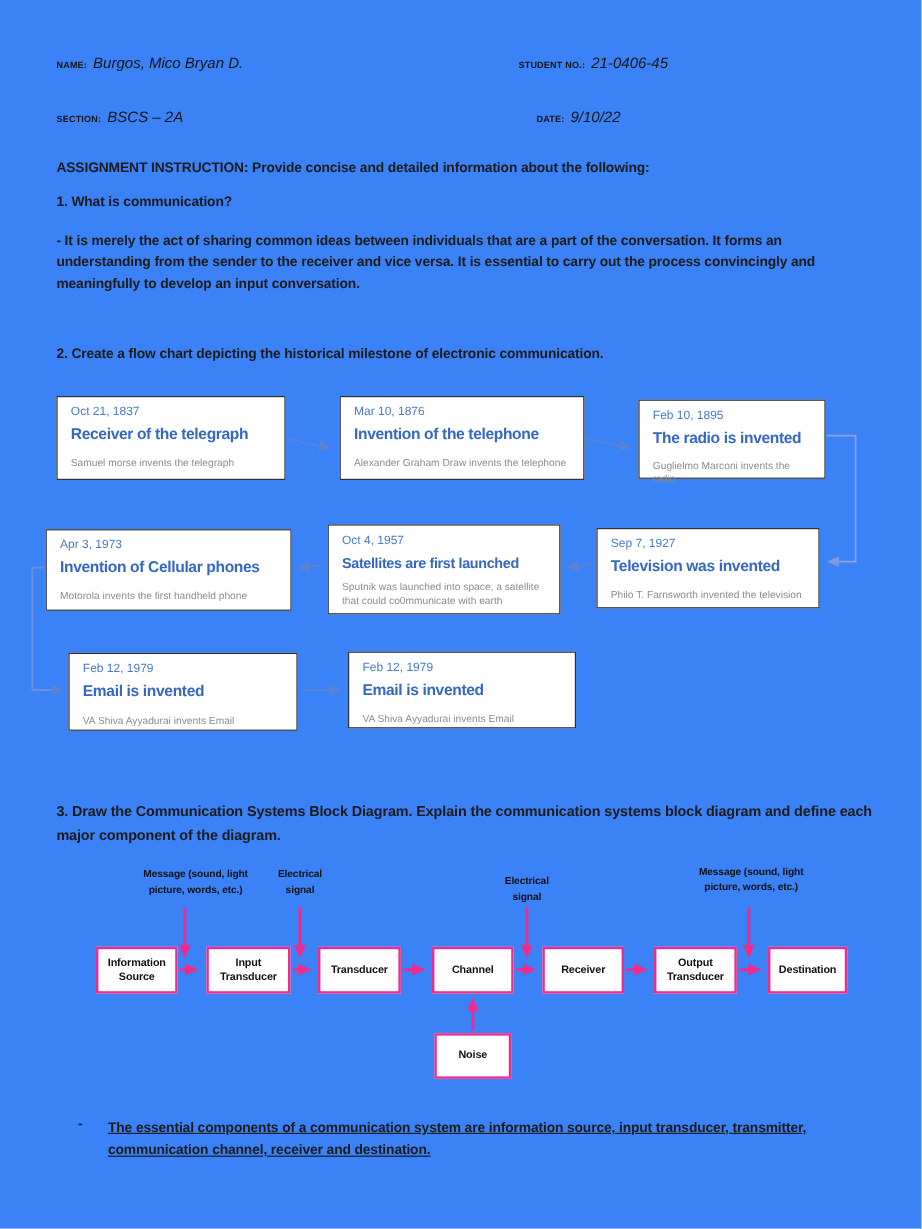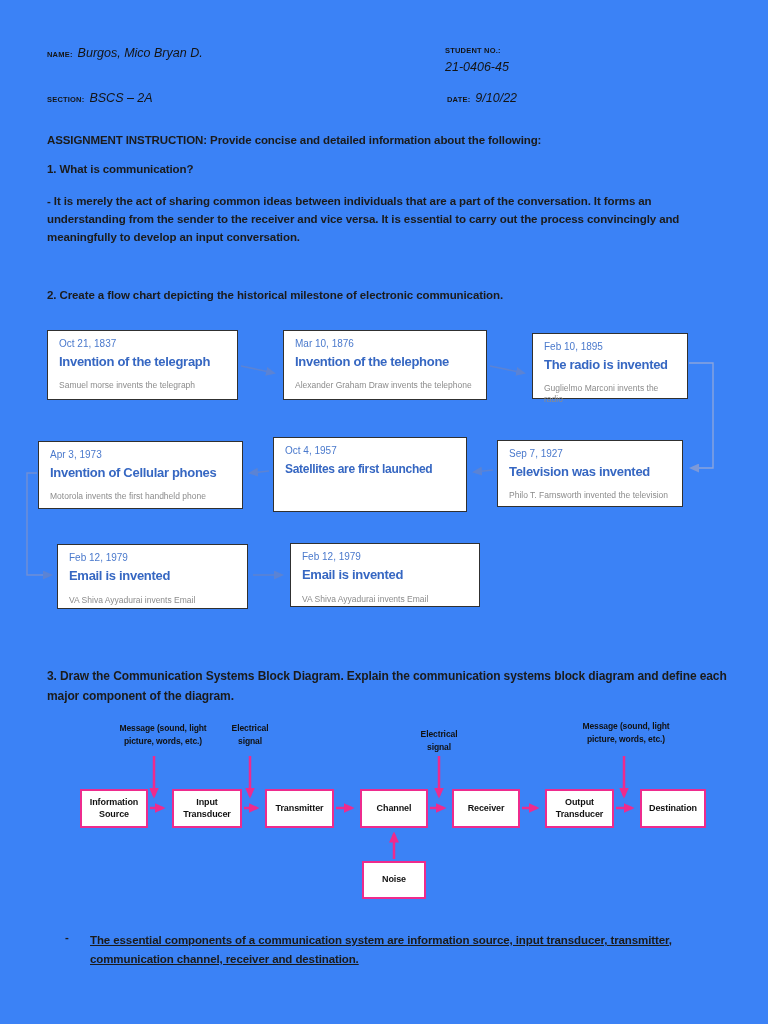--- a/index.html
+++ b/index.html
@@ -60,62 +60,63 @@
 </style>
 </head>
 <body>
 
 <div id="page">
 
   <div class="hdr-pair" style="left:47px;top:46px;">
     <span class="hdr-label">NAME:</span>
     <span class="hdr-value">Burgos, Mico Bryan D.</span>
   </div>
-  <div class="hdr-pair" style="left:445px;top:46px;flex-direction:column;">
+  <div class="hdr-pair" style="left:432px;top:46px;">
     <span class="hdr-label">STUDENT NO.:</span>
     <span class="hdr-value">21-0406-45</span>
   </div>
   <div class="hdr-pair" style="left:47px;top:91px;">
     <span class="hdr-label">SECTION:</span>
     <span class="hdr-value">BSCS – 2A</span>
   </div>
   <div class="hdr-pair" style="left:447px;top:91px;">
     <span class="hdr-label">DATE:</span>
     <span class="hdr-value">9/10/22</span>
   </div>
 
   <div class="abs btext h11" style="left:47px;top:131px;">ASSIGNMENT INSTRUCTION: Provide concise and detailed information about the following:</div>
   <div class="abs btext h11" style="left:47px;top:160px;">1. What is communication?</div>
   <div class="abs btext h11 q1a" style="left:47px;top:192px;">- It is merely the act of sharing common ideas between individuals that are a part of the conversation. It forms an understanding from the sender to the receiver and vice versa. It is essential to carry out the process convincingly and meaningfully to develop an input conversation.</div>
 
   <div class="abs btext h11" style="left:47px;top:286px;">2. Create a flow chart depicting the historical milestone of electronic communication.</div>
 
   <div class="mbox mb0">
     <div class="m-date">Oct 21, 1837</div>
-    <div class="m-title">Invention of the telegraph</div>
+    <div class="m-title">Receiver of the telegraph</div>
     <div class="m-desc">Samuel morse invents the telegraph</div>
   </div>
   <div class="mbox mb1">
     <div class="m-date">Mar 10, 1876</div>
     <div class="m-title">Invention of the telephone</div>
     <div class="m-desc">Alexander Graham Draw invents the telephone</div>
   </div>
   <div class="mbox mb2">
     <div class="m-date">Feb 10, 1895</div>
     <div class="m-title">The radio is invented</div>
     <div class="m-desc">Guglielmo Marconi invents the radio</div>
   </div>
   <div class="mbox mb3">
     <div class="m-date">Sep 7, 1927</div>
     <div class="m-title">Television was invented</div>
     <div class="m-desc">Philo T. Farnsworth invented the television</div>
   </div>
   <div class="mbox mb4">
     <div class="m-date">Oct 4, 1957</div>
     <div class="m-title">Satellites are first launched</div>
+    <div class="m-desc">Sputnik was launched into space, a satellite that could co0mmunicate with earth</div>
   </div>
   <div class="mbox mb5">
     <div class="m-date">Apr 3, 1973</div>
     <div class="m-title">Invention of Cellular phones</div>
     <div class="m-desc">Motorola invents the first handheld phone</div>
   </div>
   <div class="mbox mb6">
     <div class="m-date">Feb 12, 1979</div>
     <div class="m-title">Email is invented</div>
     <div class="m-desc">VA Shiva Ayyadurai invents Email</div>
@@ -128,21 +129,21 @@
 
   <div class="abs btext q3h" style="left:47px;top:666px;">3. Draw the Communication Systems Block Diagram. Explain the communication systems block diagram and define each major component of the diagram.</div>
 
   <div class="sig-label sig-msg" style="left:163px;top:722px;">Message (sound, light picture, words, etc.)</div>
   <div class="sig-label sig-el" style="left:250px;top:722px;">Electrical signal</div>
   <div class="sig-label sig-el" style="left:439px;top:728px;">Electrical signal</div>
   <div class="sig-label sig-msg" style="left:626px;top:720px;">Message (sound, light picture, words, etc.)</div>
 
   <div class="pbox pb-info">Information Source</div>
   <div class="pbox pb-input">Input Transducer</div>
-  <div class="pbox pb-trans">Transmitter</div>
+  <div class="pbox pb-trans">Transducer</div>
   <div class="pbox pb-chan">Channel</div>
   <div class="pbox pb-recv">Receiver</div>
   <div class="pbox pb-out">Output Transducer</div>
   <div class="pbox pb-dest">Destination</div>
   <div class="pbox pb-noise">Noise</div>
 
   <div class="abs btext" style="left:65px;top:931px;font-size:11.5px;">-</div>
   <div class="abs btext note-text" style="left:90px;top:931px;">The essential components of a communication system are information source, input transducer, transmitter, communication channel, receiver and destination.</div>
 
   <svg class="overlay" width="768" height="1024" viewBox="0 0 768 1024">

